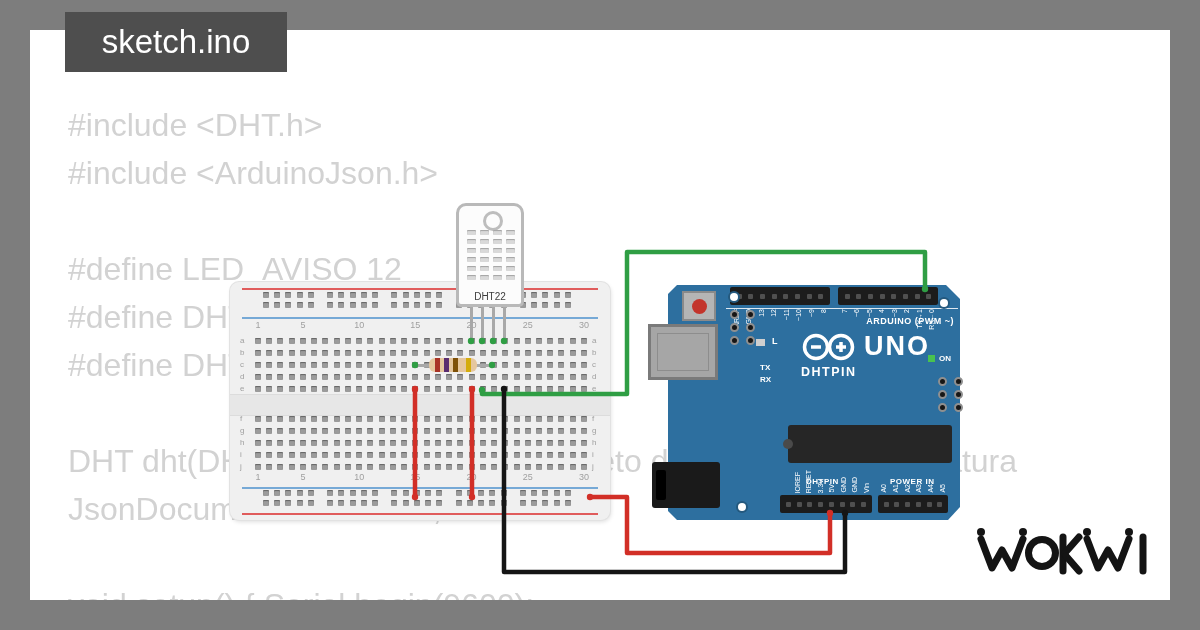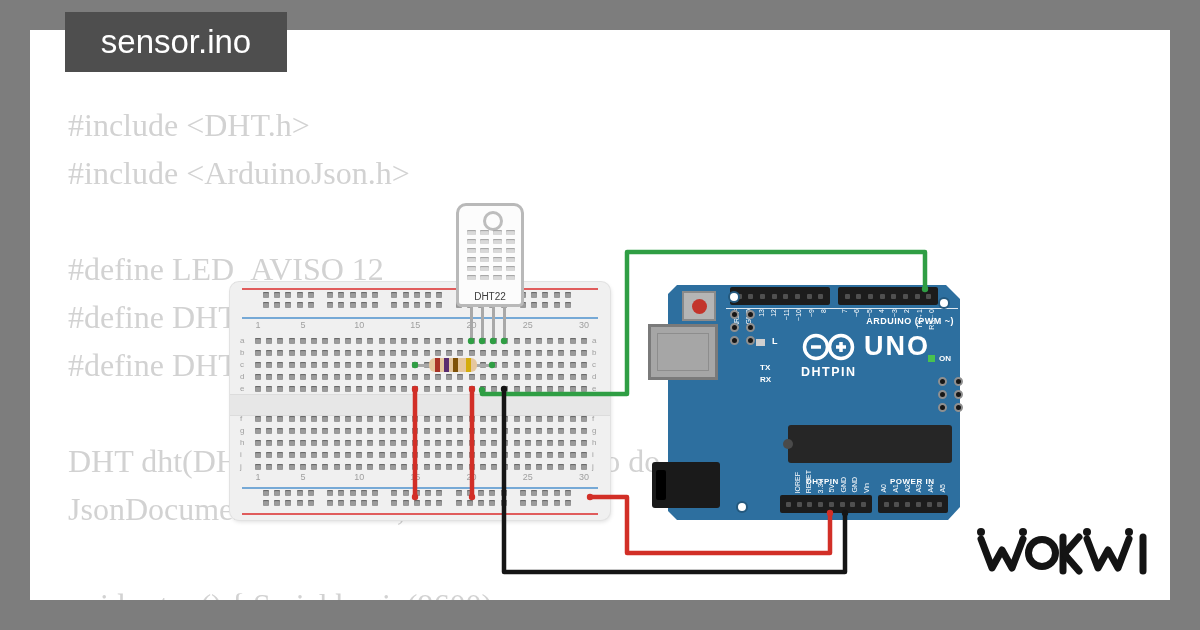--- a/index.html
+++ b/index.html
@@ -7,21 +7,21 @@
           font-family:"Liberation Sans",sans-serif;}
   .page{position:absolute;left:30px;top:30px;width:1140px;height:570px;background:#ffffff;overflow:hidden;}
 
   
   .tab{position:absolute;left:65px;top:12px;width:222px;height:60px;background:#4e4e4e;color:#fff;
        display:flex;align-items:center;justify-content:center;font-size:33px;z-index:60;}
 
   
   .code{position:absolute;left:38px;top:71px;color:#d2d2d2;font-size:32px;line-height:48px;
         white-space:pre;z-index:1;}
-  .code-line{height:48px;font-family:Liberation Serif, serif;}
+  .code-line{height:48px;}
 
   
   .bb{position:absolute;left:200px;top:252px;width:380px;height:238px;background:#f0f0f0;
       border-radius:9px;box-shadow:0 0 0 1px #e2e2e2,1px 2px 4px rgba(0,0,0,.13);z-index:10;}
   .bb-line{position:absolute;left:12px;width:356px;height:2px;}
   .bb-channel{position:absolute;left:0;top:112px;width:100%;height:20px;background:#e7e7e7;
               border-top:1px solid #dcdcdc;border-bottom:1px solid #dcdcdc;}
   .bb-hole{position:absolute;width:6px;height:6px;background:#9b9b9b;border-radius:1px;
            box-shadow:inset 0 1px 1px rgba(0,0,0,.35);}
   .bb-num{position:absolute;width:22px;text-align:center;font-size:9px;color:#9f9f9f;}
@@ -816,15 +816,15 @@
           <circle cx="48" cy="13" r="4"></circle>
           <circle cx="112" cy="13" r="4"></circle>
           <circle cx="154" cy="13" r="4"></circle>
         </g>
       </svg>
     </div>
 
   </div>
 
   <div class="tab">
-    <span>sensor.ino</span>
+    <span>sketch.ino</span>
   </div>
 </div>
 
 </body></html>

